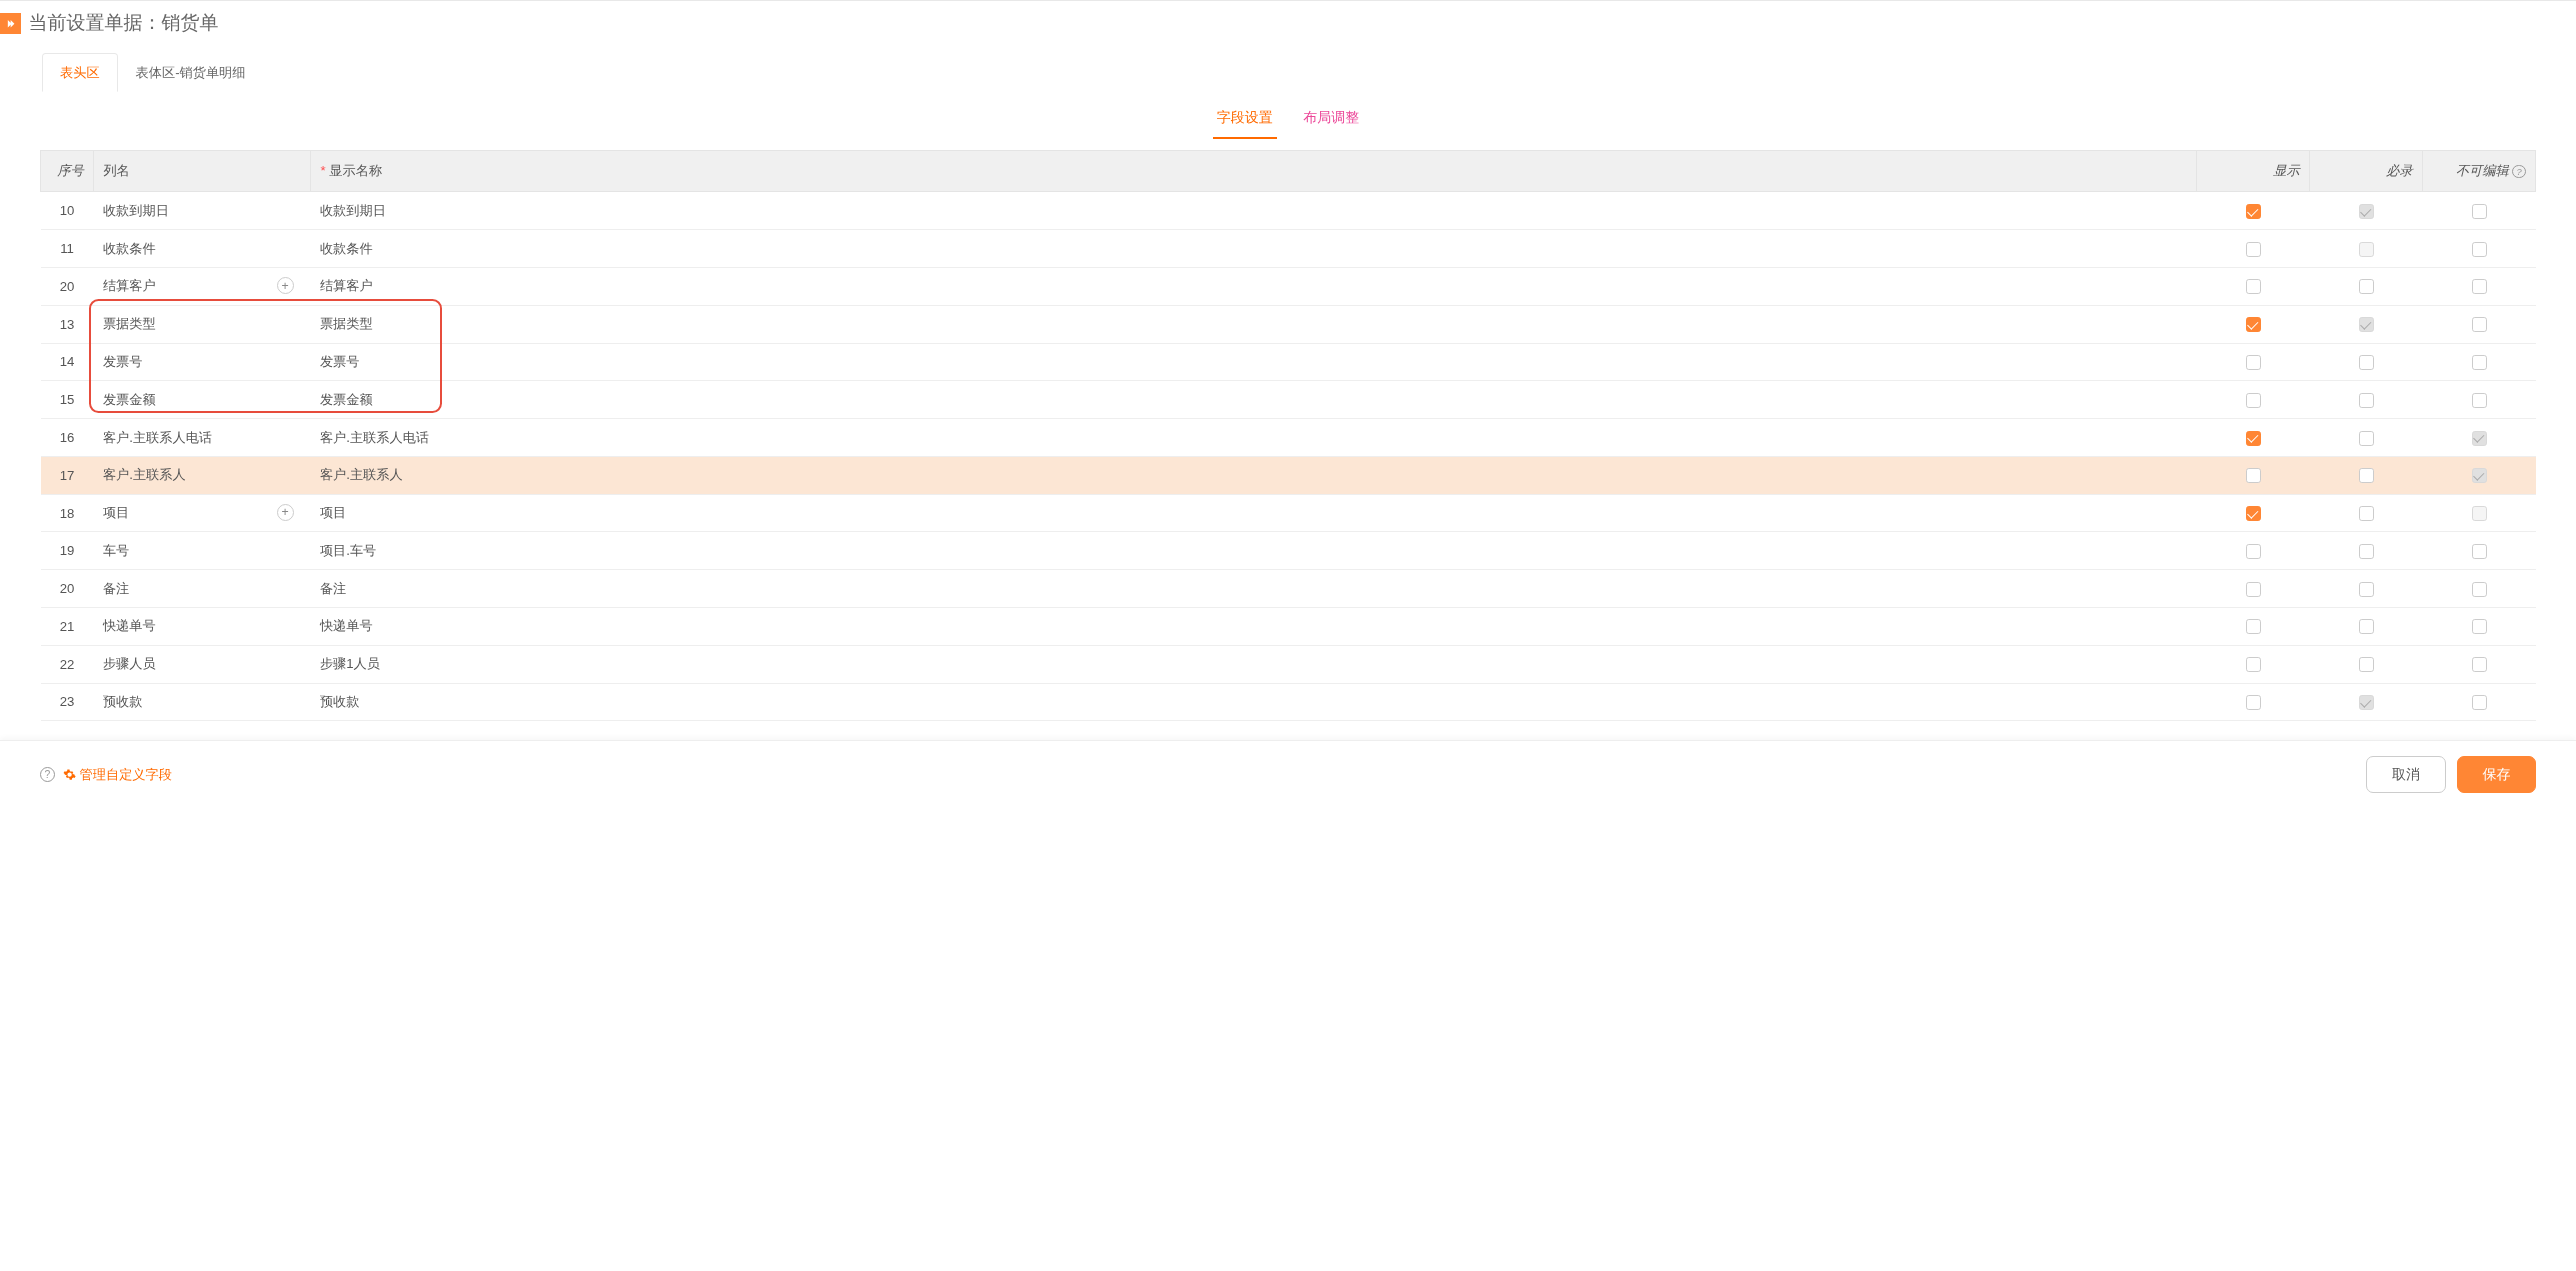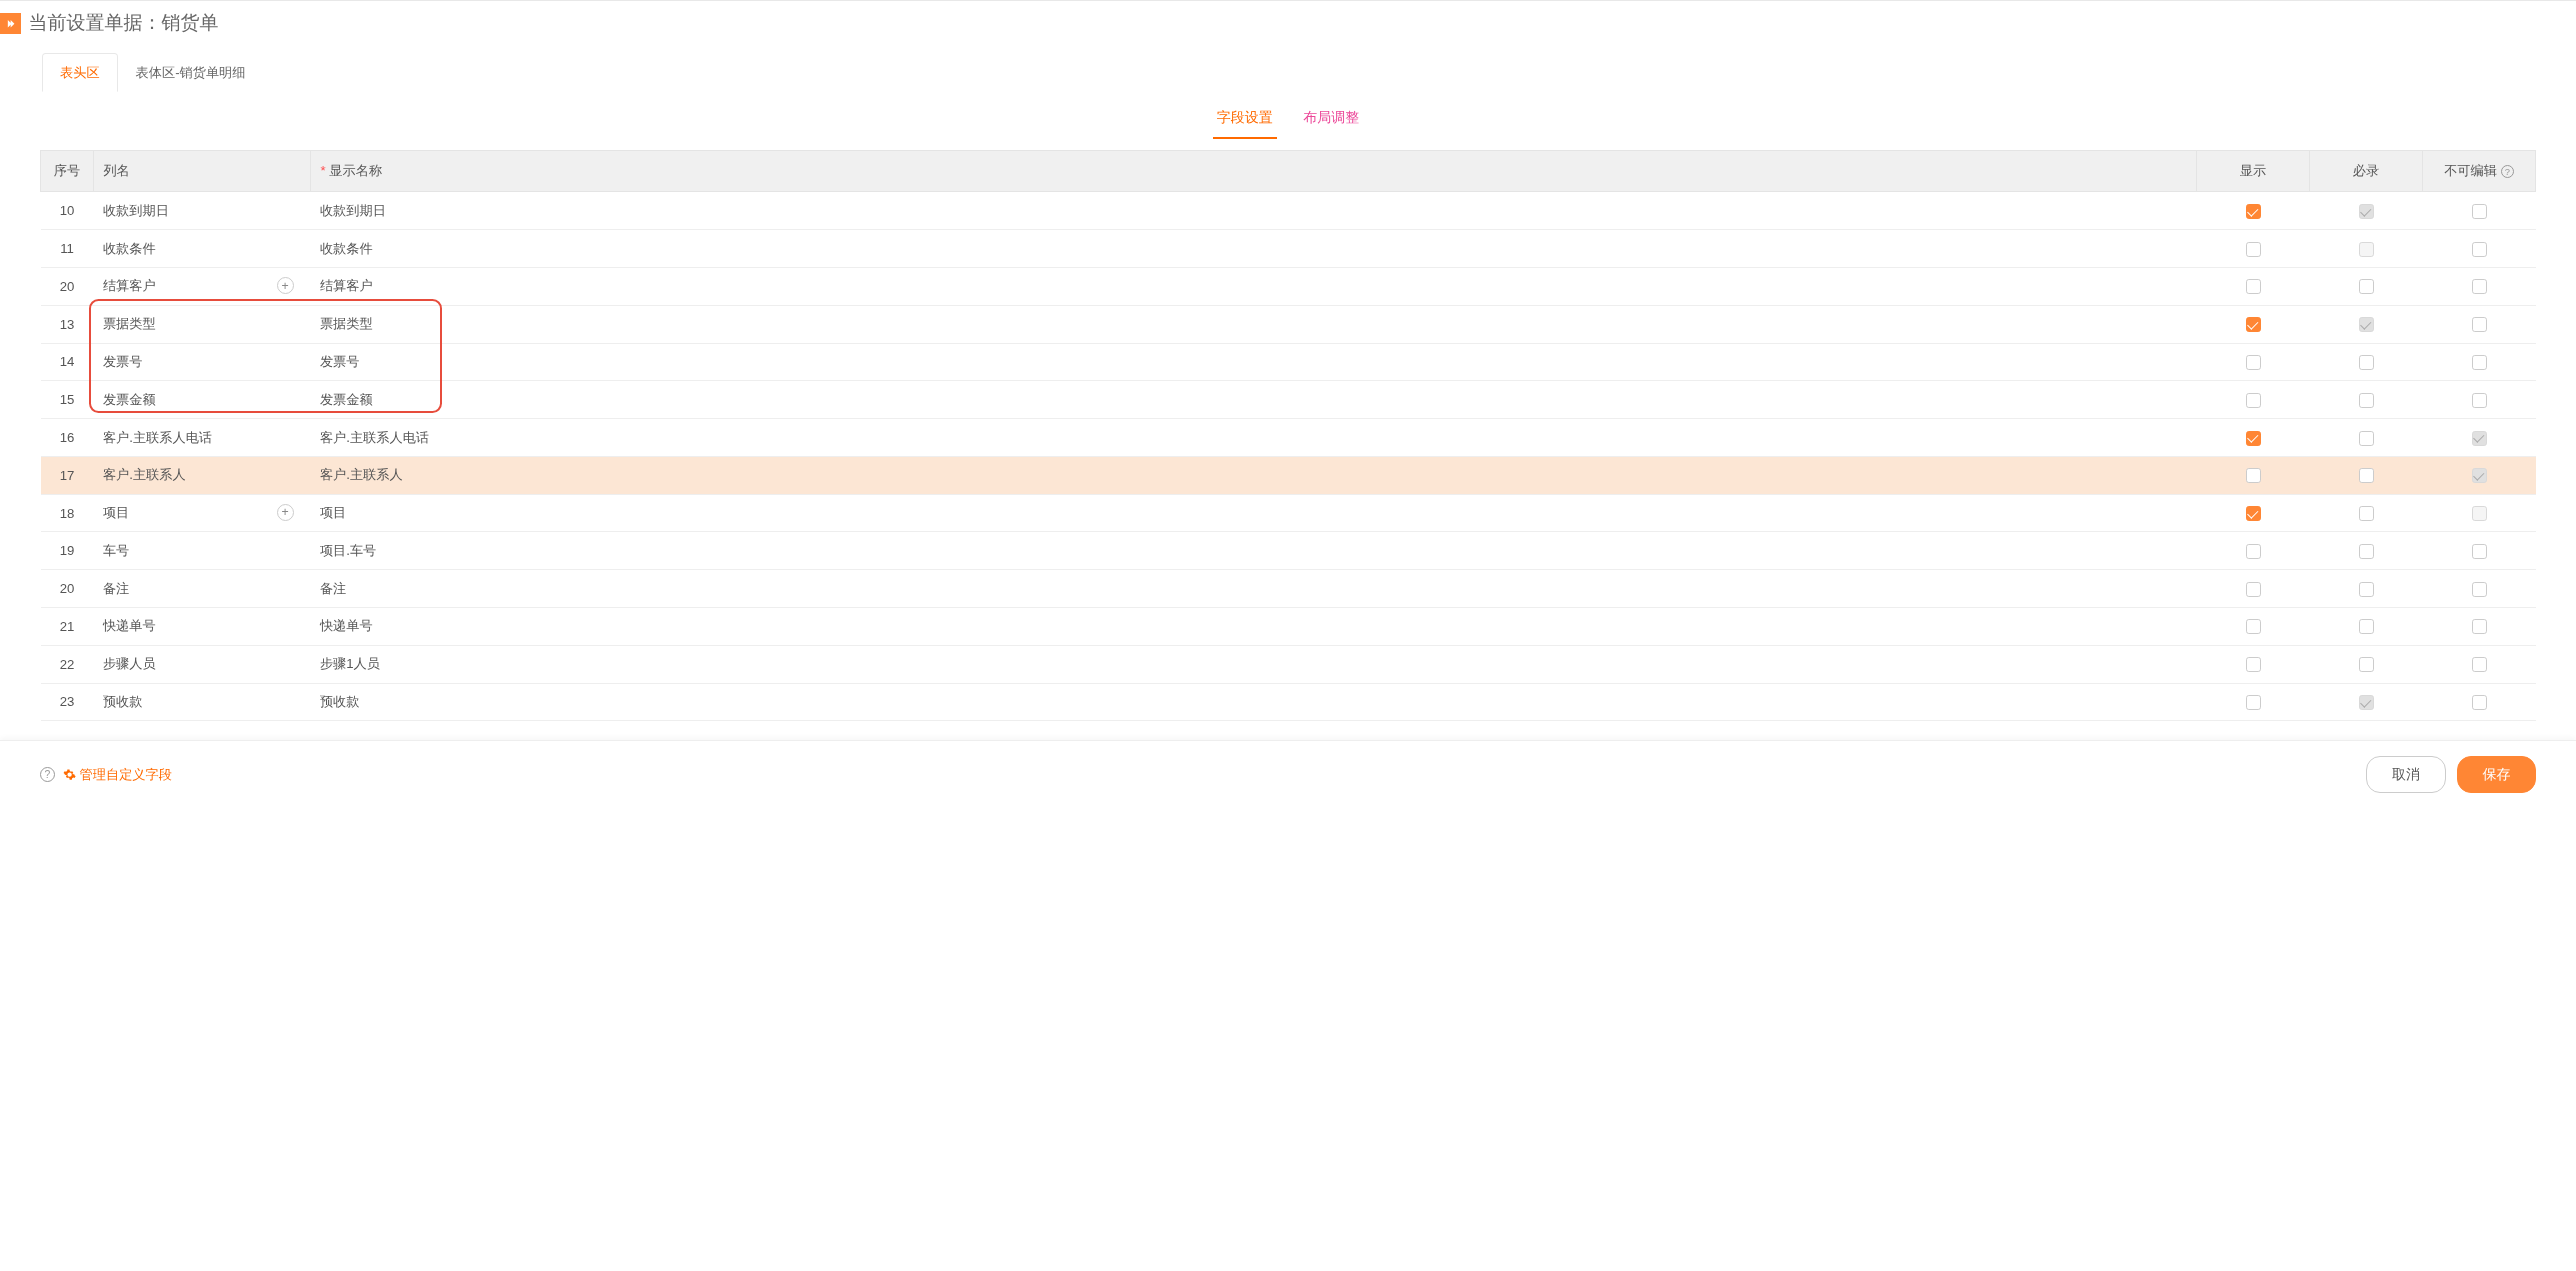--- a/index.html
+++ b/index.html
@@ -93,21 +93,22 @@
 .table thead th {
   background: #f0f0f0;
   color: #555;
   font-weight: 500;
   text-align: left;
   padding: 11.3px 9.4px;
   border: 0.9px solid #e4e4e4;
   font-size: 13.2px;
 }
 .table thead th.center {
-  text-align: center;
+  text-align: right;
+  font-style: italic;
 }
 .table tbody td {
   padding: 9.4px 9.4px;
   border-bottom: 0.9px solid #eee;
   font-size: 13.2px;
   color: #555;
   vertical-align: middle;
 }
 .table tbody td.center {
   text-align: center;
@@ -233,21 +234,21 @@
   width: 13.2px;
   height: 13.2px;
   fill: #ff6a00;
 }
 .footer-right {
   display: flex;
   gap: 11.3px;
 }
 .btn {
   padding: 8.5px 24.6px;
-  border-radius: 14px;
+  border-radius: 7px;
   font-size: 14px;
   cursor: pointer;
   border: 0.9px solid #ccc;
   background: #fff;
   color: #555;
   font-family: Liberation Serif, serif;
 }
 .btn-primary {
   background: #ff8634;
   border-color: #ff8634;

